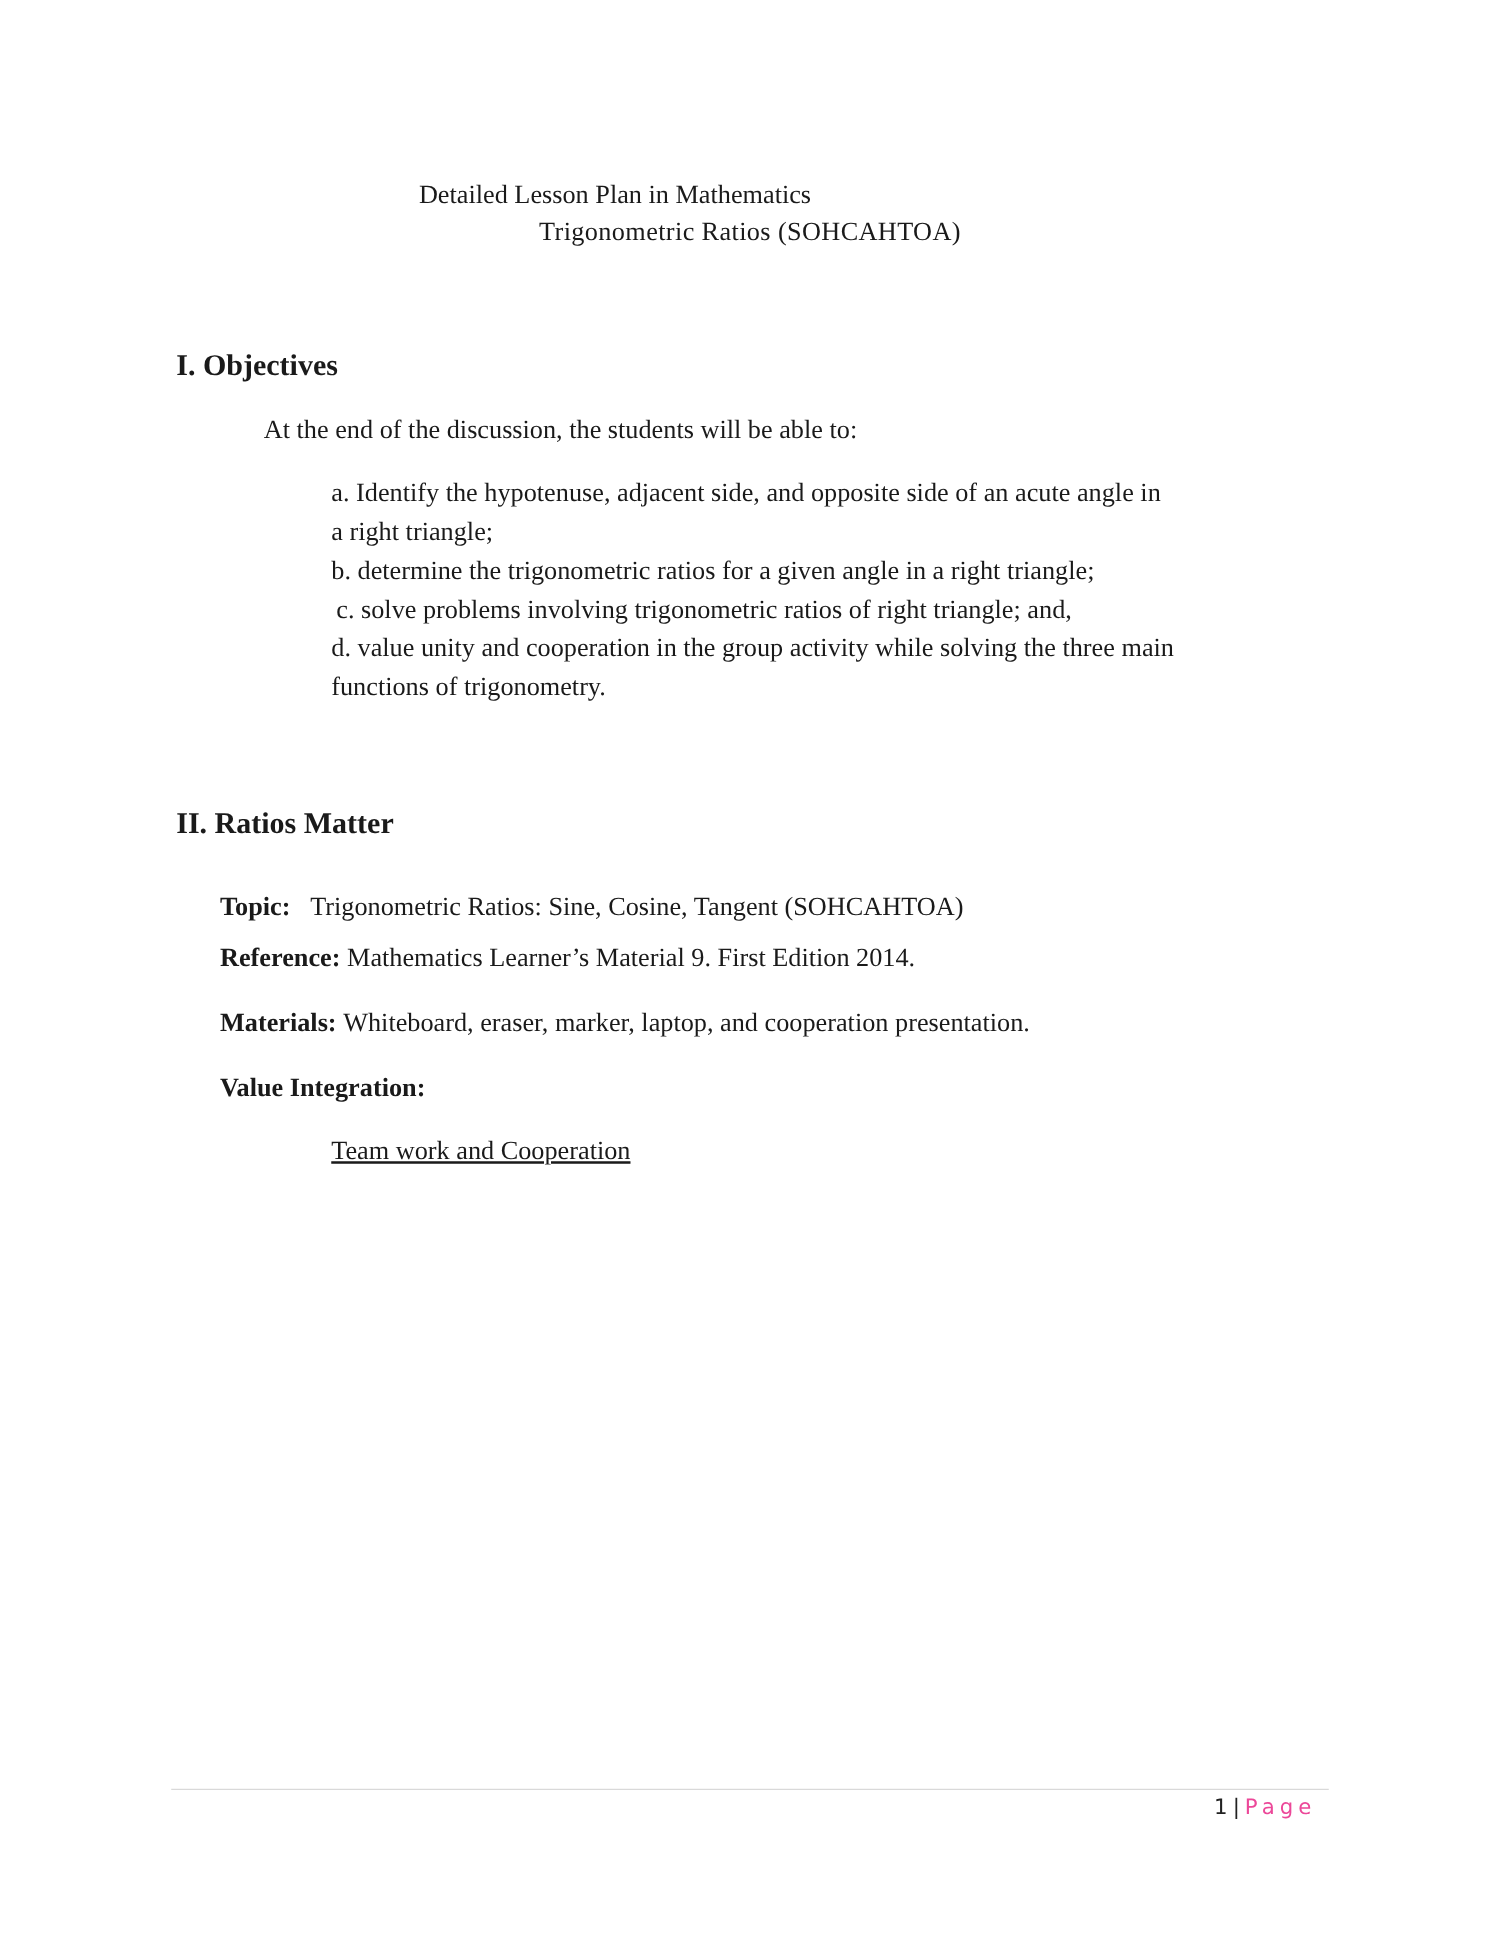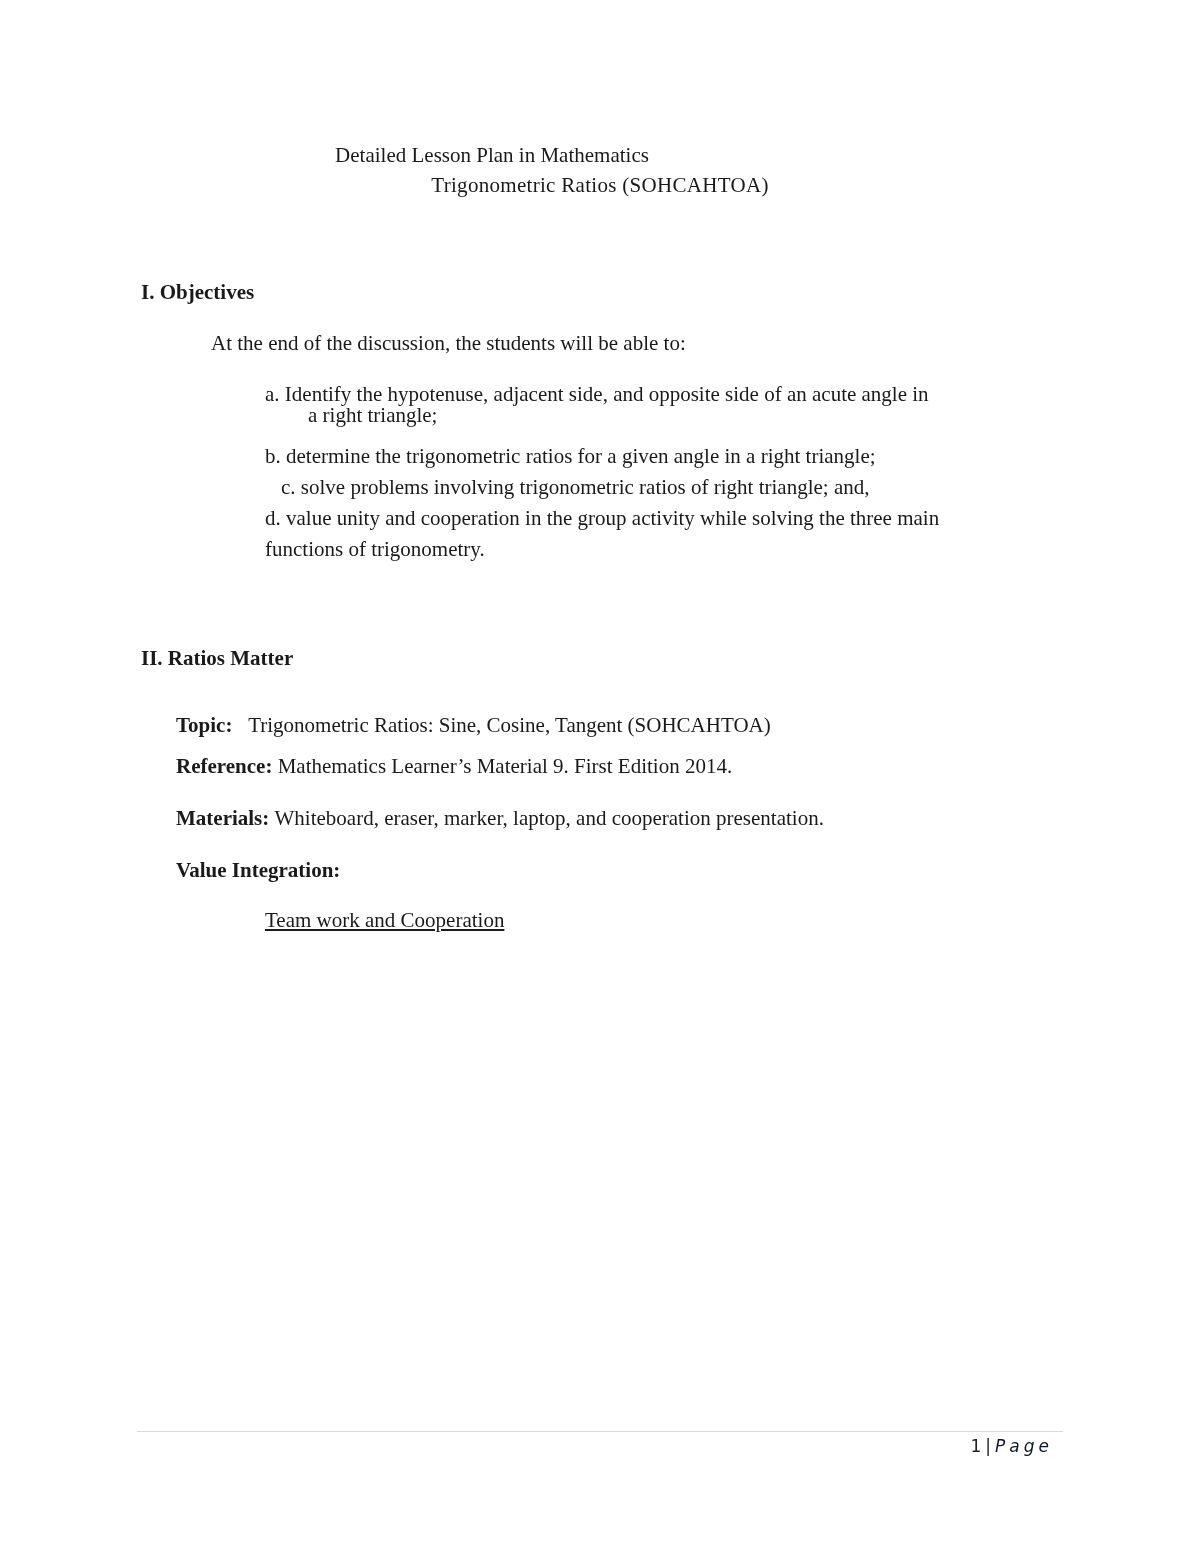--- a/index.html
+++ b/index.html
@@ -2,40 +2,40 @@
 <html><head>
 <meta charset="utf-8">
 <style>
   html, body { margin:0; padding:0; background:#ffffff; }
   body { width:1200px; height:1553px; position:relative; overflow:hidden;
          font-family:"Liberation Serif","DejaVu Serif",serif; color:#1a1a1a; }
   .abs { position:absolute; white-space:nowrap; }
   .t20 { font-size:21px; }
   .title1 { left:0; width:984px; text-align:center; top:143px; font-size:21px; }
   .title2 { left:0; width:1200px; text-align:center; top:173px; font-size:21px; font-weight:normal; letter-spacing:0.3px; }
-  .h { font-weight:bold; font-size:21px;font-family:Liberation Serif, serif; }
+  .h { font-weight:bold; font-size:24px;font-family:Liberation Serif, serif; }
   .lbl { font-weight:bold; }
   .footer-line { position:absolute; left:137px; top:1431px; width:926px; height:1px; background:#d9d9d9; }
   .footer { position:absolute; top:1436px; right:147px; font-family:"DejaVu Sans",sans-serif; font-size:17px; color:#222; }
   .footer .sep { margin:0 4px; }
-  .footer .pg { color:#0f172a; letter-spacing:4px;font-style:italic; }
+  .footer .pg { color:#ec4899; letter-spacing:4px; }
 </style>
 </head>
 <body>
 
 <div class="abs title1">Detailed Lesson Plan in Mathematics</div>
 <div class="abs title2">Trigonometric Ratios (SOHCAHTOA)</div>
 
 <div class="abs h" style="left:141px; top:280px;">I. Objectives</div>
 <div class="abs t20" style="left:211px; top:331px;text-align:right;">At the end of the discussion, the students will be able to:</div>
 
 <div class="abs t20" style="left:265px; top:382px;">a. Identify the hypotenuse, adjacent side, and opposite side of an acute angle in</div>
-<div class="abs t20" style="left:265px; top:403px;margin-left:43px;">a right triangle;</div>
+<div class="abs t20" style="left:265px; top:413px;">a right triangle;</div>
 <div class="abs t20" style="left:265px; top:444px;">b. determine the trigonometric ratios for a given angle in a right triangle;</div>
-<div class="abs t20" style="left:281px; top:475px;">c. solve problems involving trigonometric ratios of right triangle; and,</div>
+<div class="abs t20" style="left:269px; top:475px;">c. solve problems involving trigonometric ratios of right triangle; and,</div>
 <div class="abs t20" style="left:265px; top:506px;">d. value unity and cooperation in the group activity while solving the three main</div>
 <div class="abs t20" style="left:265px; top:537px;">functions of trigonometry.</div>
 
 <div class="abs h" style="left:141px; top:646px;">II. Ratios Matter</div>
 
 <div class="abs t20" style="left:176px; top:701px;margin-top:12px;">
   <span class="lbl">Topic:</span>&nbsp;&nbsp;&nbsp;<span>Trigonometric Ratios: Sine, Cosine, Tangent (SOHCAHTOA)</span>
 </div>
 <div class="abs t20" style="left:176px; top:754px;">
   <span class="lbl">Reference:</span>&nbsp;<span>Mathematics Learner’s Material 9. First Edition 2014.</span>

